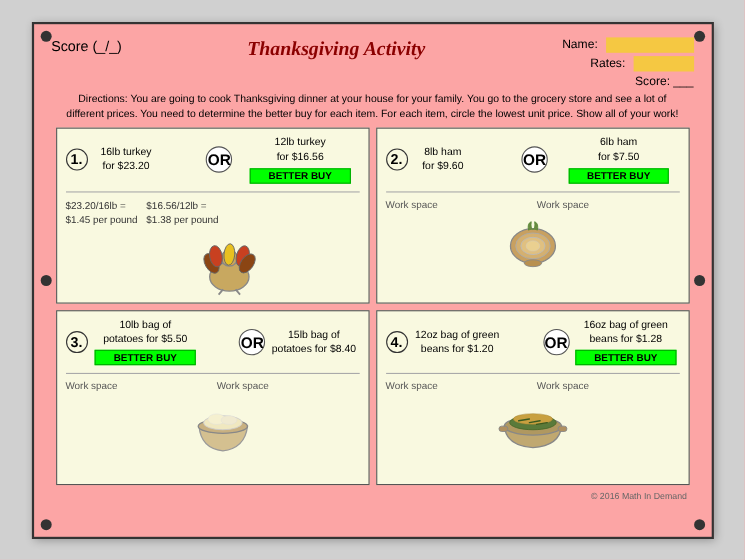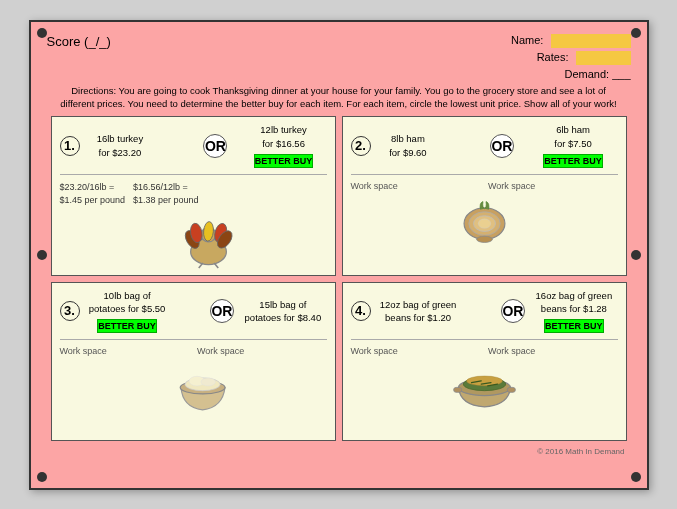--- a/index.html
+++ b/index.html
@@ -124,21 +124,21 @@
       align-items: center;
       justify-content: center;
       background: white;
       margin-left: 34px;
     }
     .better-buy-badge {
       background: #00ff00;
       color: #000;
       font-size: 9px;
       font-weight: bold;
-      padding: 1px 0;
+      padding: 1px 16px;
       border: 1px solid #00aa00;
       display: inline-block;
       margin-top: 2px;
       text-align: center;
     }
     .work-area {
       display: flex;
       gap: 8px;
       margin-top: 4px;
     }
@@ -222,32 +222,33 @@
   <div class="dot dot-bl"></div>
   <div class="dot dot-br"></div>
   <div class="dot dot-ml"></div>
   <div class="dot dot-mr"></div>
 
   <div class="header-row">
     <div class="score-box">
       <span>Score (_/_)</span>
     </div>
     <div class="title-area">
+      <div class="thanksgiving-title">Thanksgiving Activity</div>
     </div>
     <div class="name-date-area">
       <div>
         <span>Name:</span>
         <span class="name-line"></span>
       </div>
       <div style="margin-top:3px;">
         <span>Rates:</span>
         <span class="name-line" style="width:55px;"></span>
       </div>
       <div style="margin-top:3px;">
-        <span>Demand: ___</span>
+        <span>Score: ___</span>
       </div>
     </div>
   </div>
 
   <div class="directions">
     <span>Directions: You are going to cook Thanksgiving dinner at your house for your family. You go to the grocery store and see a lot of different prices. You need to determine the better buy for each item. For each item, circle the lowest unit price. Show all of your work!</span>
   </div>
 
   <div class="problems-grid">
 

